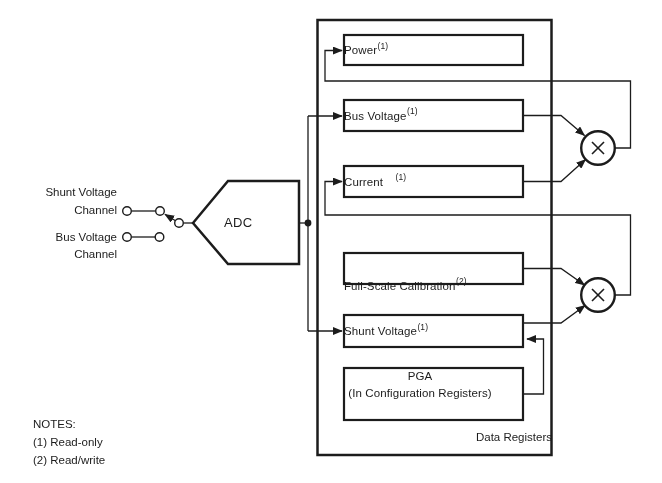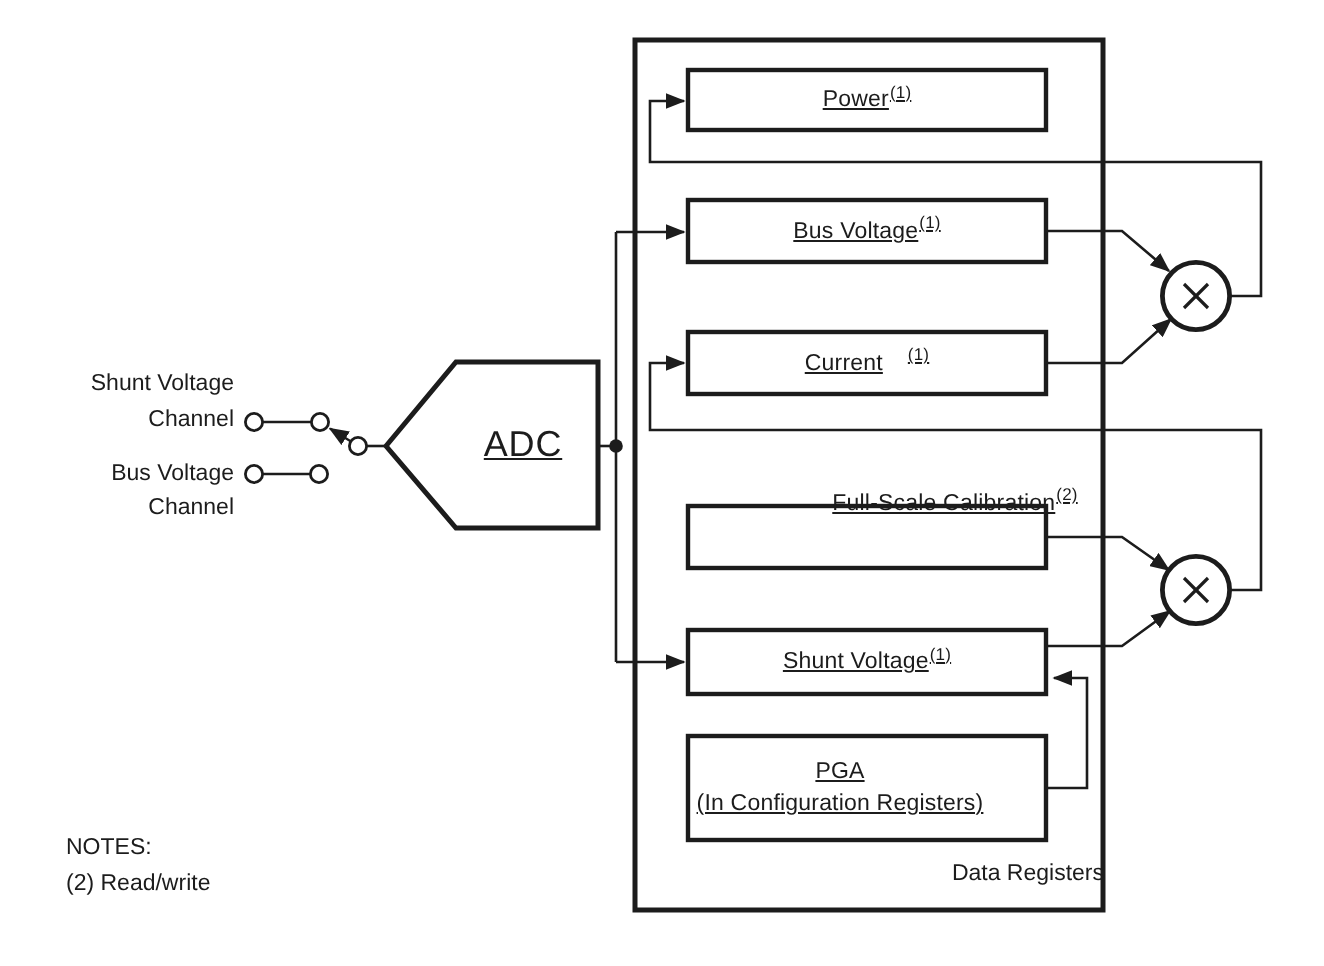--- a/index.html
+++ b/index.html
@@ -11,41 +11,40 @@
     font-family: "Liberation Sans", sans-serif;
     color: #1c1c1c;
     overflow: hidden;
   }
   #wires { position: absolute; left: 0; top: 0; }
   .txt { position: absolute; color: #1c1c1c; }
   .box-label {
     position: absolute;
     display: flex;
     align-items: center;
-    justify-content: center;
+    justify-content: flex-start;
     font-size: 11.5px;
     letter-spacing: 0.1px;
     white-space: nowrap;
-    text-decoration: underline;
   }
   .sup {
     font-size: 8.5px;
     position: relative;
     top: -4.5px;
     margin-left: 0.5px;
   }
   .stack { flex-direction: column; line-height: 16.5px; }
   .right-lbl {
     text-align: right;
     font-size: 11.5px;
     line-height: 17.5px;
     white-space: nowrap;
   }
   .adc-lbl {
-    font-size: 18px;
+    font-size: 13px;
     letter-spacing: 0.4px;
   }
   .caption {
     font-size: 11.5px;
     text-align: right;
   }
   .notes {
     font-size: 11.5px;
     line-height: 17.8px;
     white-space: nowrap;
@@ -131,33 +130,34 @@
       <span class="sup">(1)</span>
   </div>
   <div class="box-label" style="left:344px; top:100px; width:179px; height:31px;">
     <span>Bus Voltage</span>
       <span class="sup">(1)</span>
   </div>
   <div class="box-label" style="left:344px; top:166px; width:179px; height:31px;gap:12px;">
     <span>Current</span>
       <span class="sup">(1)</span>
   </div>
-  <div class="box-label" style="left:344px; top:236px; width:179px; height:31px;margin-left:44px;">
+  <div class="box-label" style="left:344px; top:270px; width:179px; height:31px;">
     <span>Full-Scale Calibration</span>
       <span class="sup">(2)</span>
   </div>
   <div class="box-label" style="left:344px; top:315px; width:179px; height:32px;">
     <span>Shunt Voltage</span>
       <span class="sup">(1)</span>
   </div>
   <div class="box-label stack" style="left:344px; top:368px; width:152px; height:52px;">
     <div>PGA</div>
     <div>(In Configuration Registers)</div>
   </div>
 
   <div class="txt caption" style="left:317px; top:431px; width:235px;">Data Registers</div>
 
   <div class="txt notes" style="left:33px; top:416px;">
     <div>NOTES:</div>
+    <div>(1) Read-only</div>
     <div>(2) Read/write</div>
   </div>
 
 </div>
 
 </body></html>

